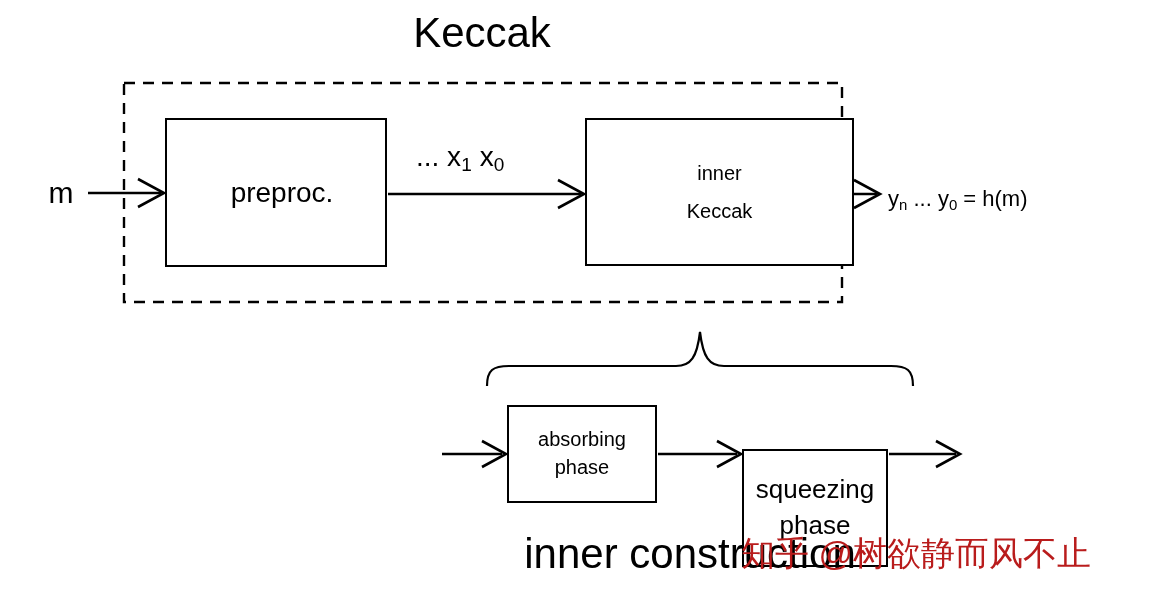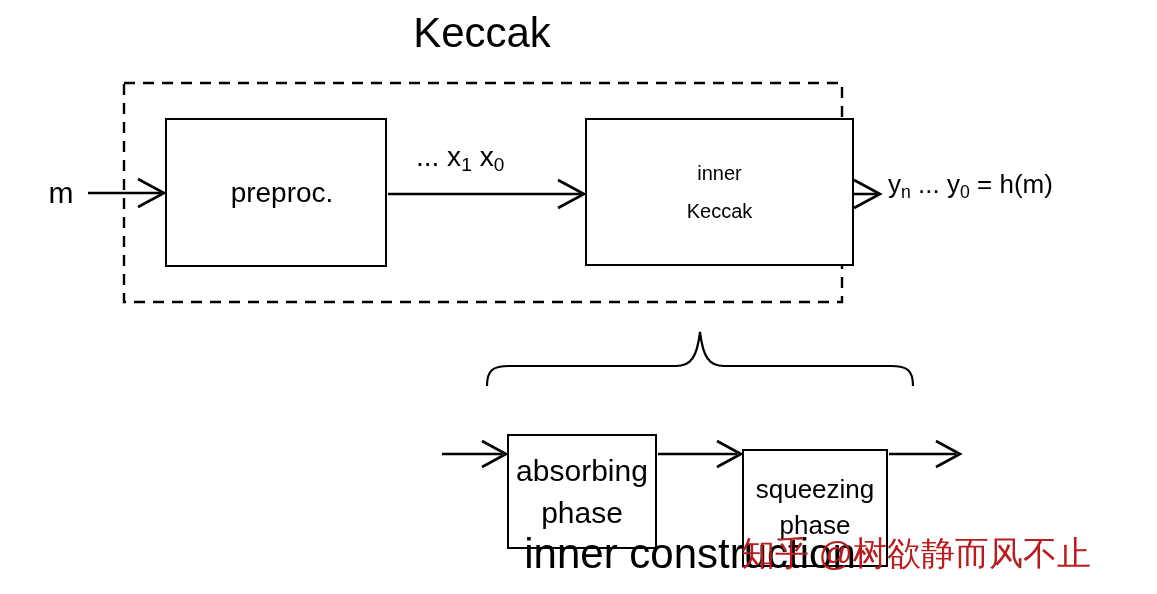--- a/index.html
+++ b/index.html
@@ -65,26 +65,26 @@
     font-size: 28px; line-height: 1.3;
     text-align: left;
   }
   .x-label sub, .y-label sub {
     font-size: 0.68em;
     line-height: 0;
     vertical-align: -0.28em;
   }
   .x2 { padding-left: 8px; }
   .y-label {
-    left: 888px; top: 166px;
-    font-size: 26px; line-height: 1.4;
+    left: 888px; top: 184px;
+    font-size: 22px; line-height: 1.4;
   }
   .absorbing-box {
-    left: 507px; top: 405px; width: 150px; height: 115px;
-    font-size: 30px; line-height: 1.38; margin-top: 29px;
+    left: 507px; top: 405px; width: 150px; height: 98px;
+    font-size: 20px; line-height: 1.38;
   }
   .squeezing-box {
     left: 742px; top: 405px; width: 146px; height: 118px;
     font-size: 26px; line-height: 1.38; margin-top: 44px;
   }
   .caption {
     left: 440px; top: 529px; width: 500px;
     font-size: 42px; line-height: 1.2;
     text-align: center;
     z-index: 2;

